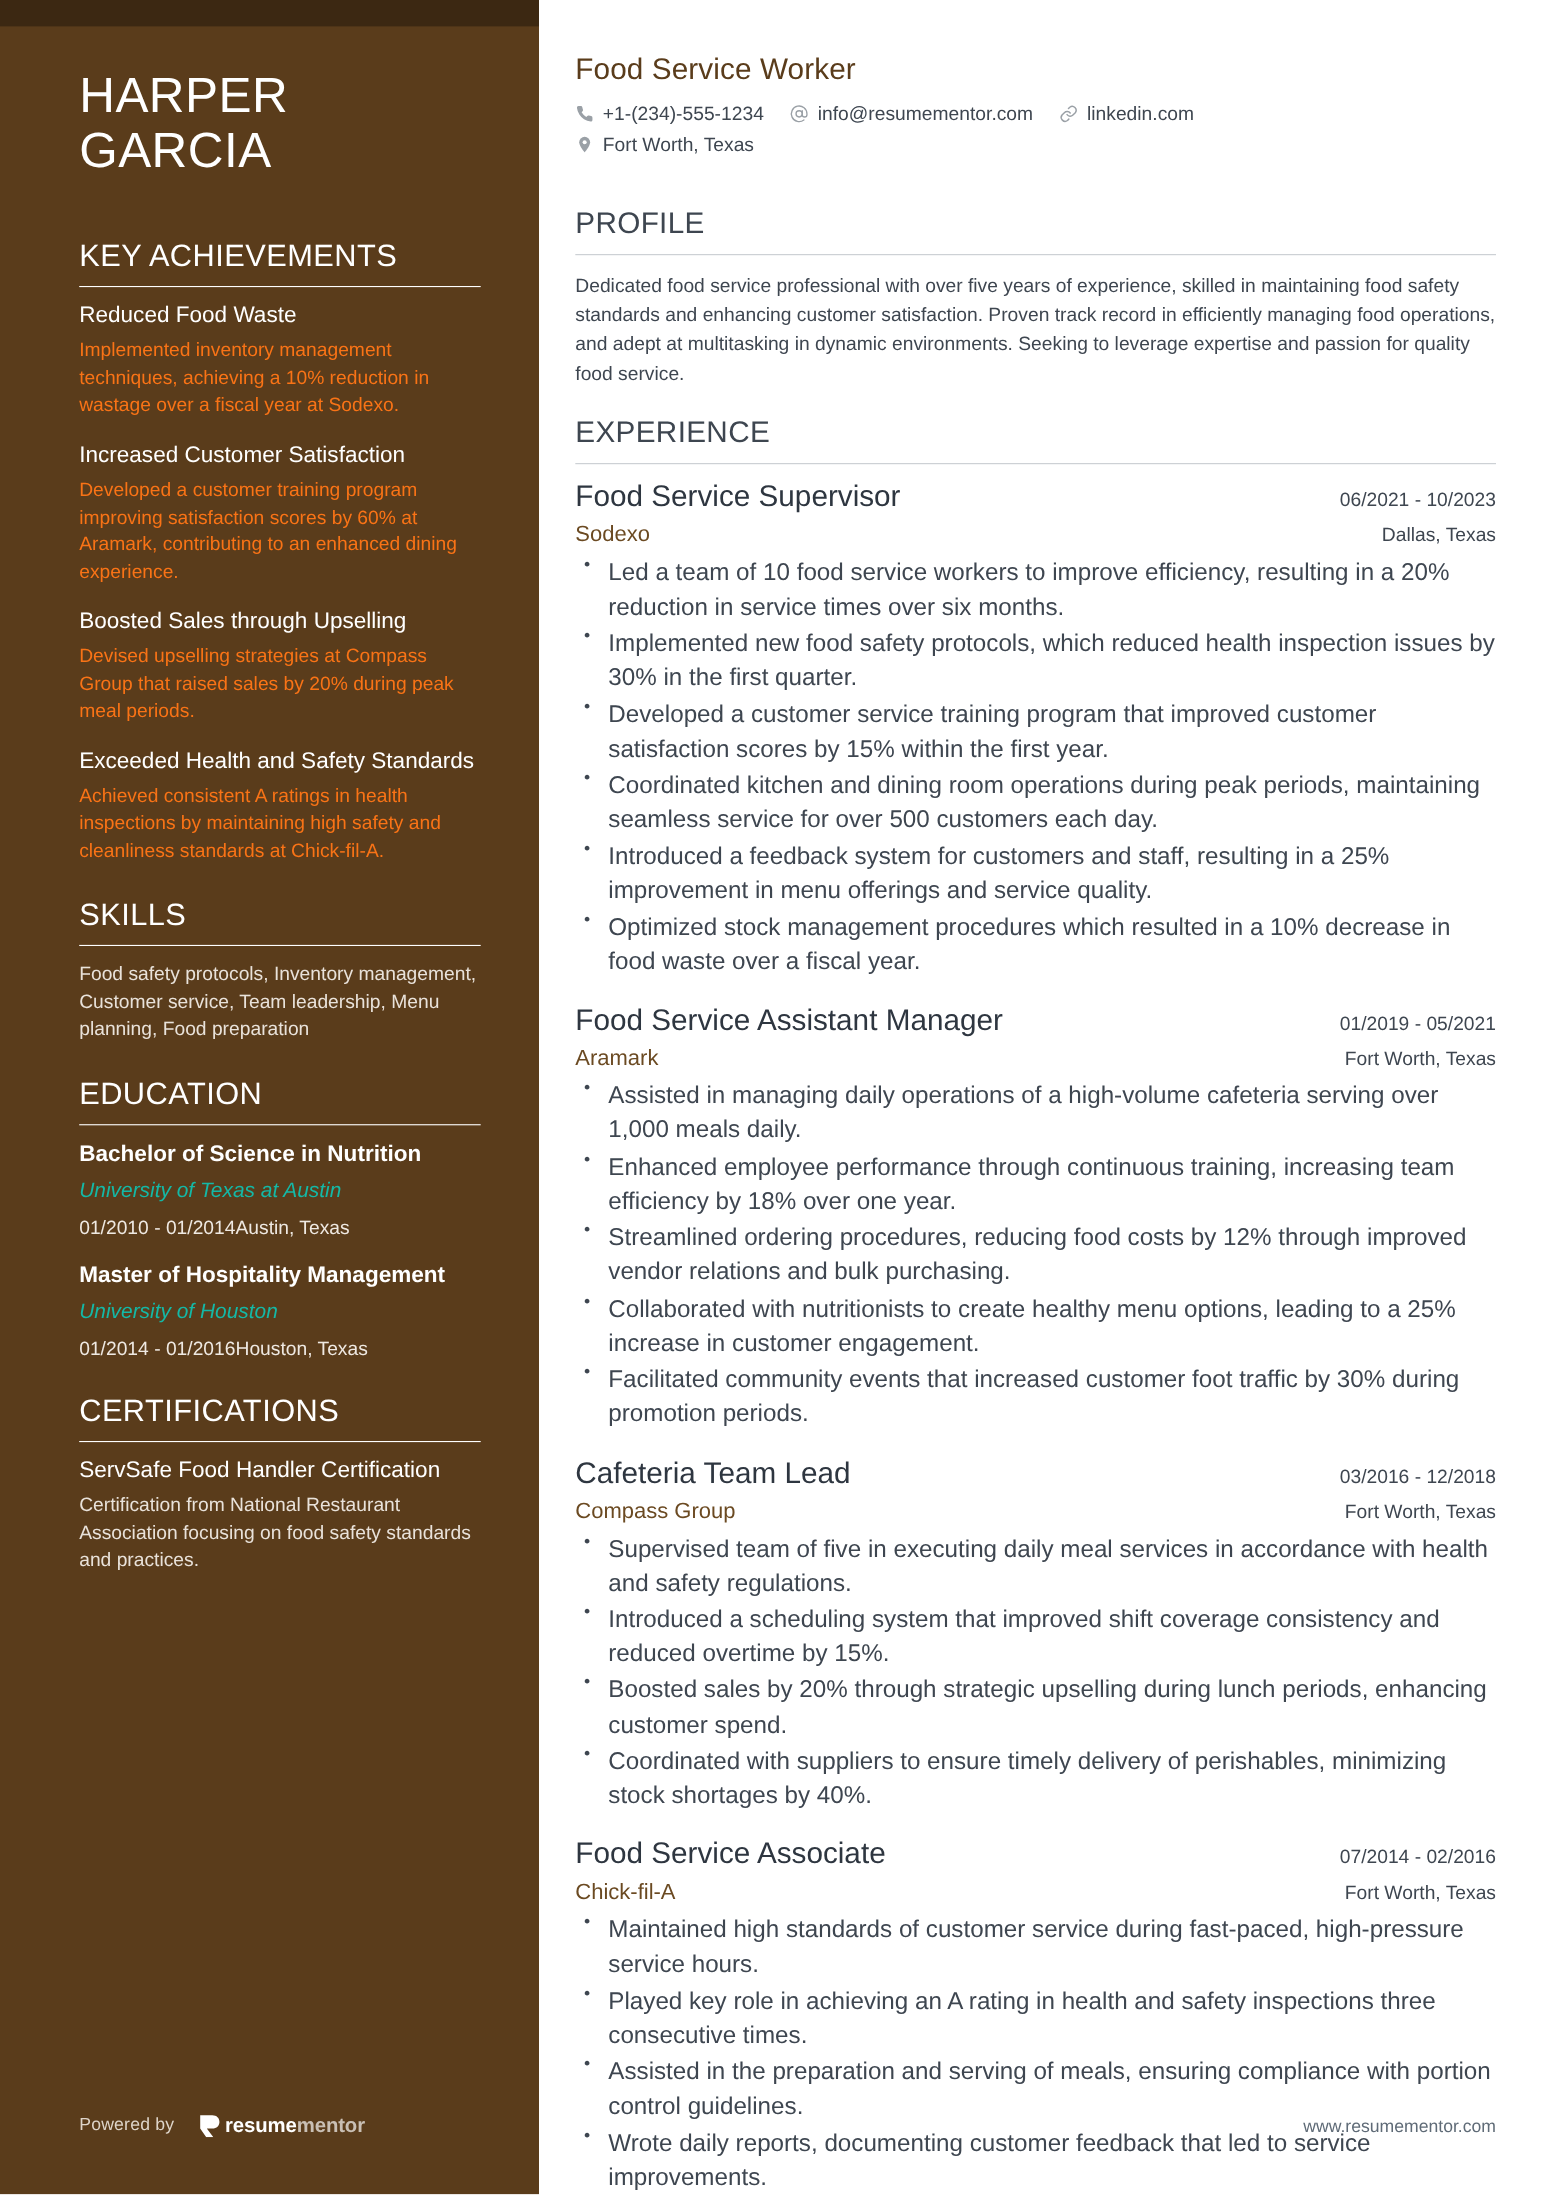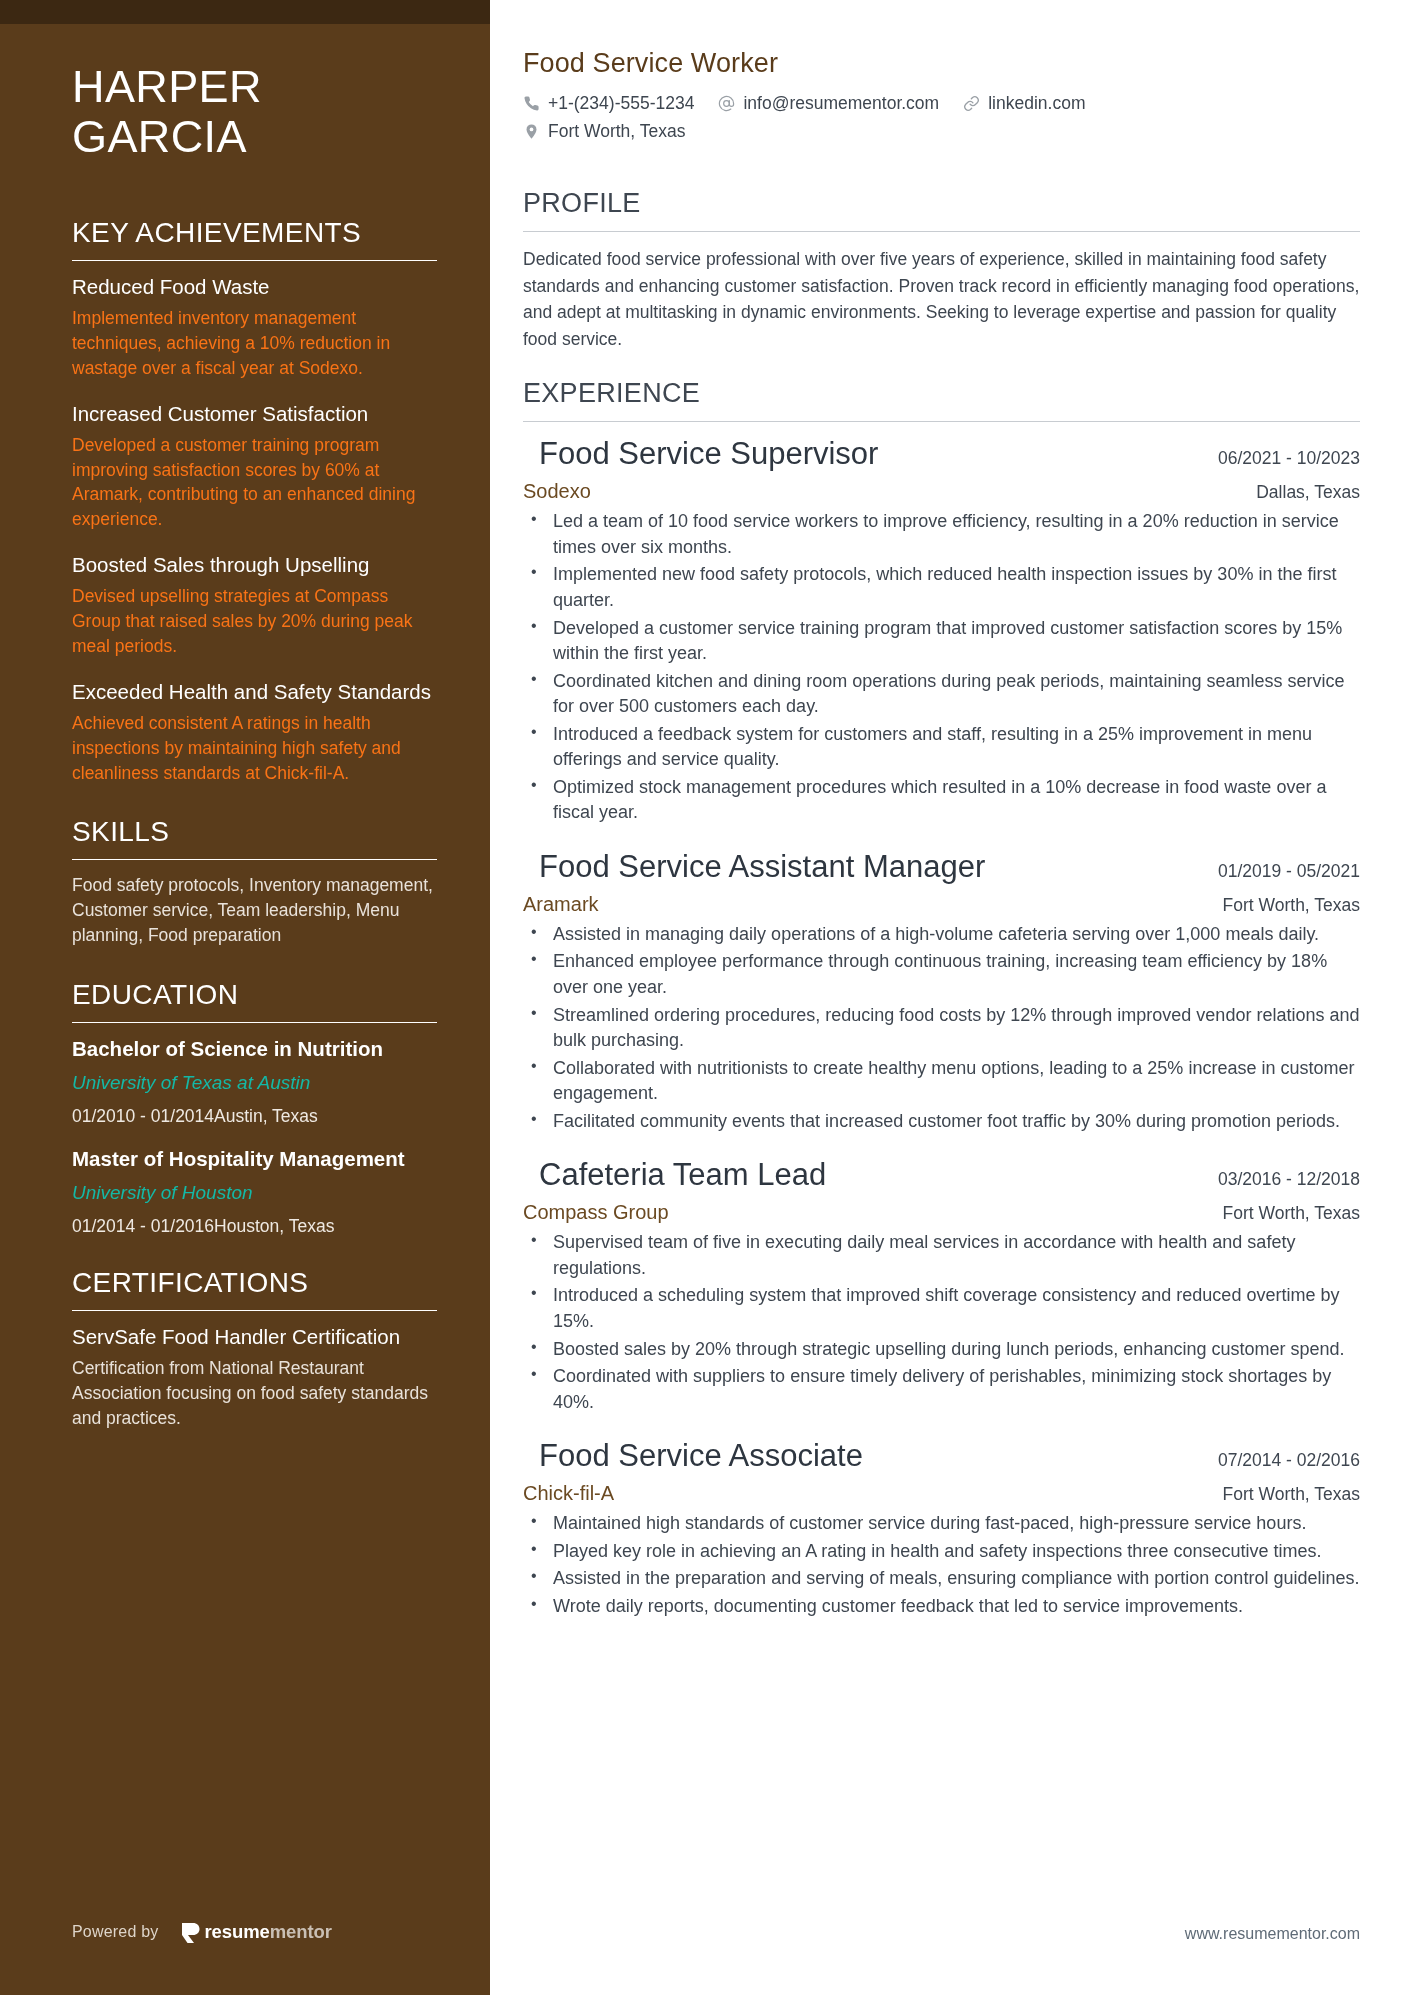--- a/index.html
+++ b/index.html
@@ -189,24 +189,23 @@
   }
 
   .exp-entry { margin-bottom: 23px; }
   .exp-row1 {
     display: flex;
     justify-content: space-between;
     align-items: baseline;
     margin-bottom: 8px;
   }
   .exp-title {
-    font-size: 31px;
+    font-size: 27px;
     font-weight: 400;
     color: #2e3640;
-    margin-left: 16px;
   }
   .exp-dates {
     font-size: 17.5px;
     color: #3e4650;
     white-space: nowrap;
   }
   .exp-row2 {
     display: flex;
     justify-content: space-between;
     align-items: baseline;
@@ -218,21 +217,21 @@
   }
   .exp-location {
     font-size: 17.5px;
     color: #3e4650;
     white-space: nowrap;
   }
   ul.exp-bullets { list-style: none; }
   ul.exp-bullets li {
     position: relative;
     padding-left: 30px;
-    font-size: 18px;
+    font-size: 22px;
     color: #3e4650;
     line-height: 1.42;
     margin-bottom: 2px;
   }
   ul.exp-bullets li::before {
     content: "\2022";
     position: absolute;
     left: 8px;
     top: -1px;
     font-size: 16px;

